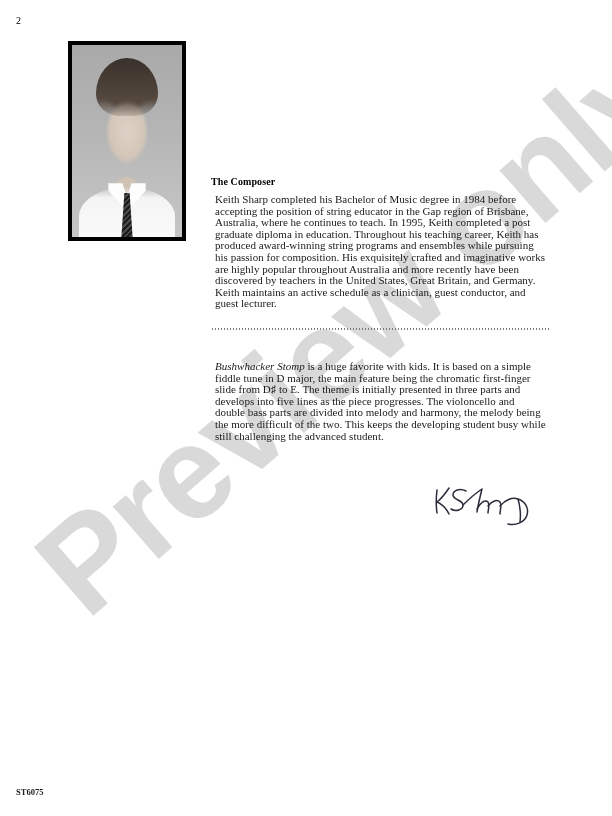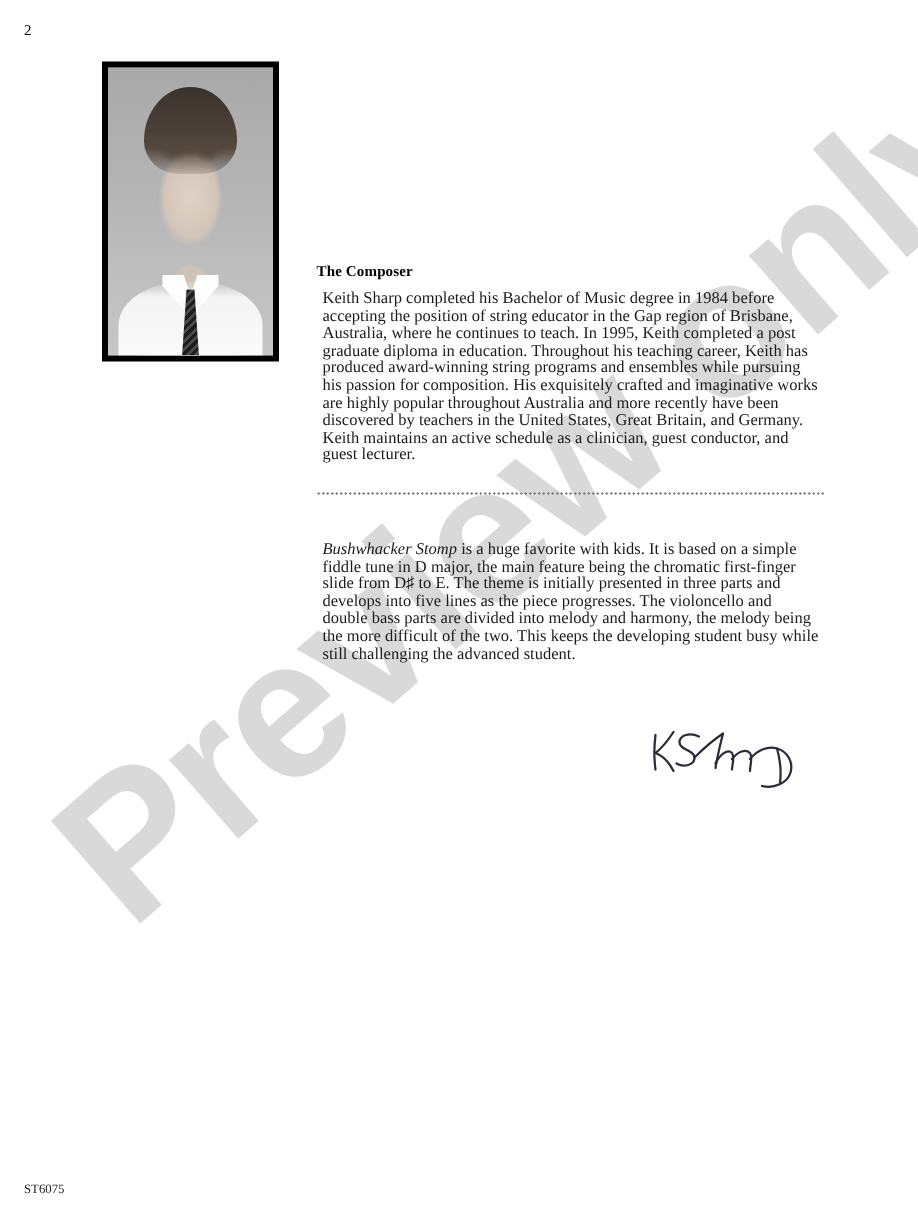--- a/index.html
+++ b/index.html
@@ -187,21 +187,21 @@
     z-index: 10;
   }
   #signature svg { display: block; width: 100%; height: 100%; }
 
   
   #footer-code {
     position: absolute;
     left: 16px;
     top: 787px;
     font-family: "Liberation Serif", "DejaVu Serif", serif;
-    font-weight: normal;
+    font-weight: bold;
     font-size: 8.5px;
     color: #222222;
     z-index: 10;
   }
 </style>
 </head>
 <body>
 
 <div id="page">
 

